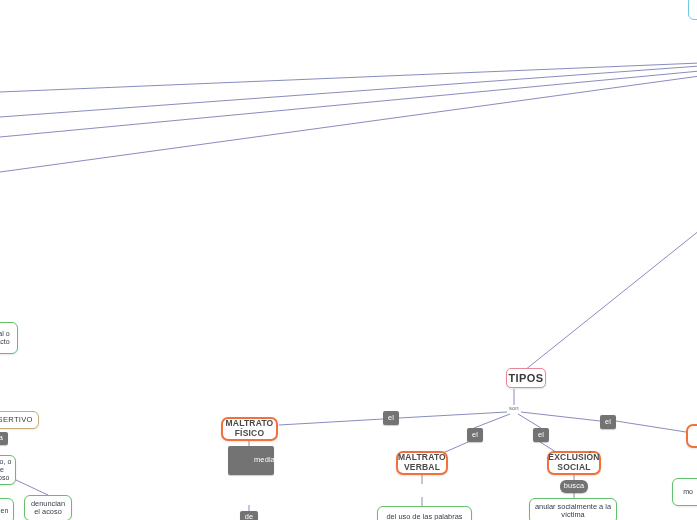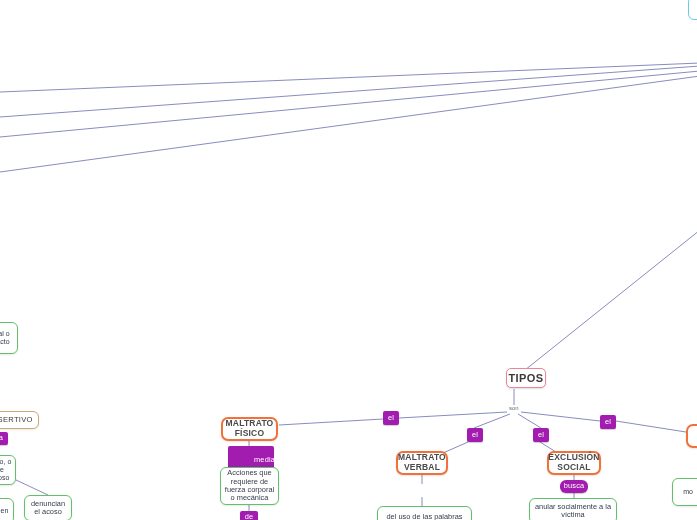--- a/index.html
+++ b/index.html
@@ -62,21 +62,21 @@
     box-shadow:0 1px 2px rgba(0,0,0,.09);
   }
   
   .n-cyan{
     border:1.6px solid #6fc9e0;
     border-radius:6px;
     background:#ffffff;
   }
   
   .n-label{
-    background:#a21caf;
+    background:#737373;
     color:#ffffff;
     font-size:7.4px;
     border-radius:2px;
     padding:1px 4px;
     letter-spacing:.2px;
     box-shadow:0 1px 1px rgba(0,0,0,.2);
   }
   
   .edge-text{
     position:absolute;
@@ -150,23 +150,20 @@
   <div class="node n-label" style="left:600px;top:415px;width:16px;height:14px;">
     <span>el</span>
   </div>
 
   <div class="node n-orange" style="left:221px;top:417px;width:57px;height:24px;">
     <span>MALTRATO FÍSICO</span>
   </div>
   <div class="node n-label" style="left:228px;top:446px;width:43px;height:29px;padding-left:42px;">
     <span>mediante</span>
   </div>
-  <div class="node n-green" style="left:220px;top:467px;width:59px;height:38px;">
-    <span>Acciones que requiere de fuerza corporal o mecánica</span>
-  </div>
   <div class="node n-label" style="left:240px;top:511px;width:18px;height:13px;">
     <span>de</span>
   </div>
 
   <div class="node n-orange" style="left:396px;top:451px;width:52px;height:24px;">
     <span>MALTRATO VERBAL</span>
   </div>
   <div class="node n-label" style="left:410px;top:484px;width:25px;height:28px;margin-top:26px;">
     <span>nace</span>
   </div>

